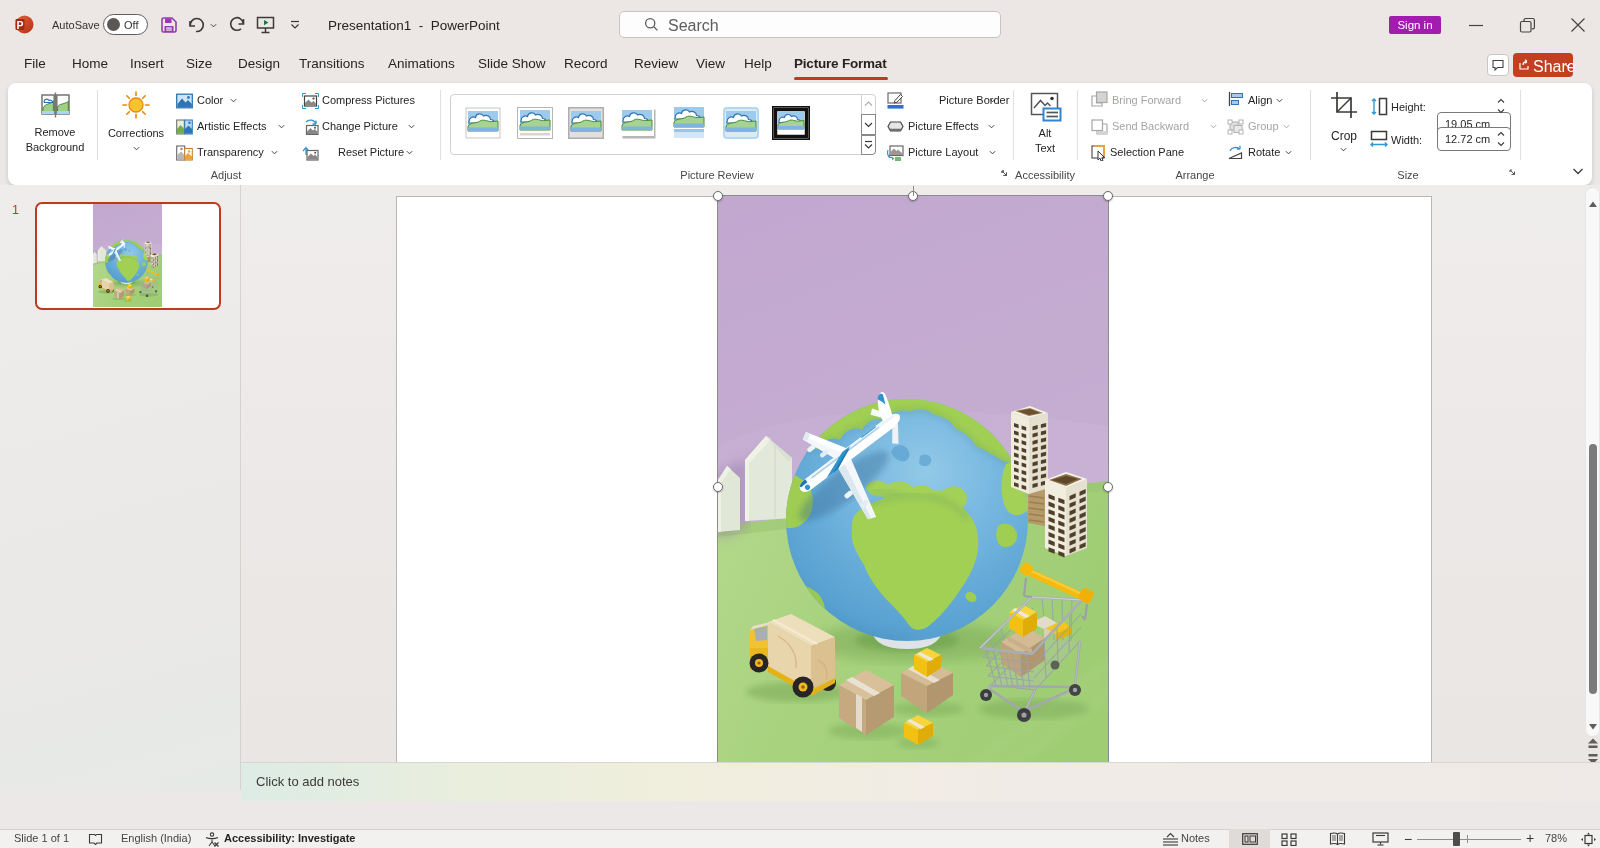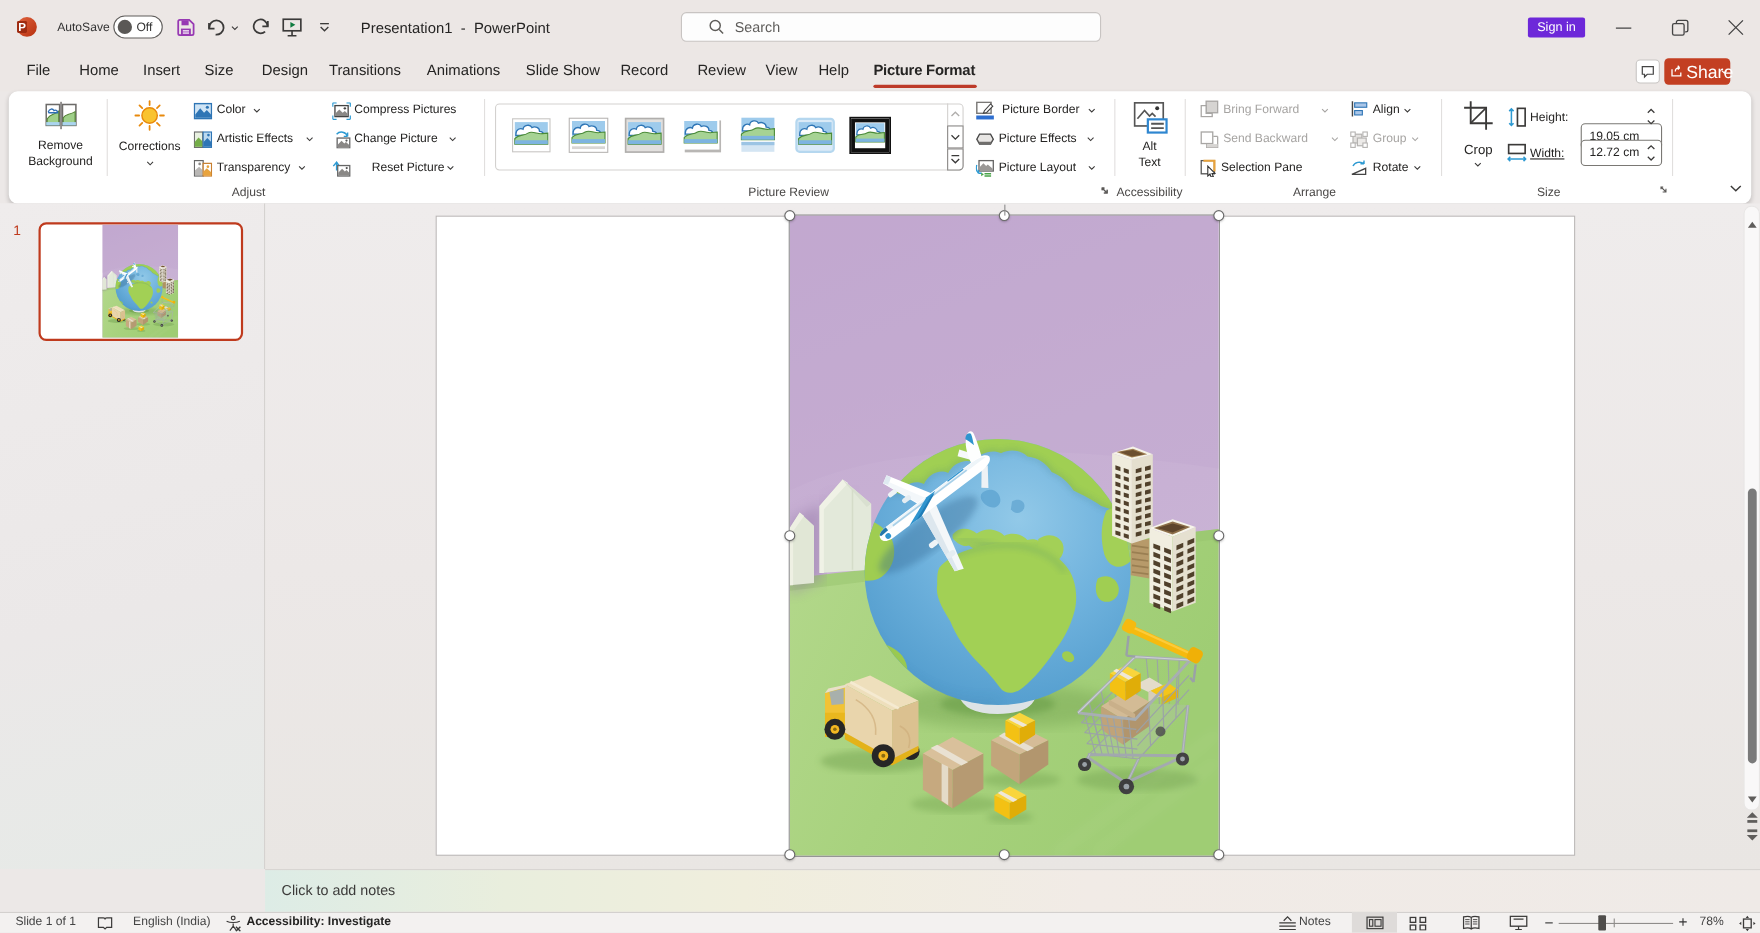--- a/index.html
+++ b/index.html
@@ -20,21 +20,21 @@
 .ricon{position:absolute}
 
 .spinfield{position:absolute;width:74px;height:24px;border:1px solid #7a7874;border-radius:4px;background:#fff;font-size:11px;color:#252423;line-height:22px;padding-left:7px}
 
 #work{position:absolute;left:0;top:185px;width:1600px;height:605px;background:linear-gradient(180deg,#efecec 0%,#ece8e7 55%,#e9e6e3 100%)}
 #panel{position:absolute;left:0;top:185px;width:241px;height:605px;background:linear-gradient(165deg,#efecec 0%,#ebe8e8 60%,#e6eae7 100%);border-right:1px solid #d5d2d0}
 #thumbwrap{position:absolute;left:35px;top:202px;width:186px;height:108px;border:2.5px solid #bf3a1d;border-radius:7px;background:#fff;overflow:hidden}
 #thumbnum{position:absolute;left:12px;top:203px;font-size:12.5px;color:#bf3a1d}
 #slide{position:absolute;left:396px;top:196px;width:1036px;height:582px;background:#fff;border:1px solid #bab6b5}
 
-#notesbar{position:absolute;left:241px;top:790px;width:1359px;height:39px;background:linear-gradient(90deg,#ddece6 0%,#e9eedd 16%,#f0eedd 32%,#f1ebe6 55%,#efeae7 100%);border-top:1px solid #d8d5d2}
+#notesbar{position:absolute;left:241px;top:762px;width:1359px;height:39px;background:linear-gradient(90deg,#ddece6 0%,#e9eedd 16%,#f0eedd 32%,#f1ebe6 55%,#efeae7 100%);border-top:1px solid #d8d5d2}
 #notesbar div{position:absolute;left:15px;top:11px;font-size:13px;color:#3b3a39}
 #statusbar{position:absolute;left:0;top:829px;width:1600px;height:19px;background:#f3f1f0;border-top:1px solid #d3d0ce}
 .st{position:absolute;font-size:11px;color:#444;white-space:nowrap;top:832px}
 
 #sbtrack{position:absolute;left:1585px;top:187px;width:15px;height:550px;background:#f9f8f8;border:1px solid #e8e6e5;border-radius:7px}
 #sbthumb{position:absolute;left:1589px;top:444px;width:8px;height:250px;background:#7a7a7a;border-radius:4px}
 
 #pic{position:absolute;left:718px;top:196px;width:390px;height:582px;outline:1px solid #8c8c8c}
 .handle{position:absolute;width:10px;height:10px;border-radius:50%;background:#fff;border:1.4px solid #6a6a6a;box-shadow:0 1px 2px rgba(0,0,0,.22)}
 </style></head><body>
@@ -42,23 +42,23 @@
 
 <div id="titlebar"></div>
 <div class="tb-txt" style="left:52px;top:19px;font-size:11px">AutoSave</div>
 <div class="tb-txt" style="left:328px;top:18px;font-size:13.5px;color:#252423">Presentation1&nbsp;&nbsp;-&nbsp;&nbsp;PowerPoint</div>
 
 <div class="abs" style="left:619px;top:11px;width:382px;height:27px;background:#fdfdfd;border:1px solid #c8c4c2;border-radius:5px"></div>
 <svg class="abs" style="left:644px;top:17px" width="15" height="15" viewBox="0 0 15 15">
       <circle cx="6.2" cy="6.2" r="4.6" fill="none" stroke="#5d5b58" stroke-width="1.3"></circle>
       <line x1="9.8" y1="9.8" x2="13.4" y2="13.4" stroke="#5d5b58" stroke-width="1.3"></line>
     </svg>
-<div class="tb-txt" style="left:668px;top:17px;font-size:13px;color:#5f5d5b">Search</div>
-
-<div class="abs" style="left:1389px;top:16px;width:52px;height:18px;background:#6d28d9;border-radius:2px;color:#fff;font-size:11.5px;text-align:center;line-height:18px;font-family:'Liberation Sans',sans-serif">Sign in</div>
+<div class="tb-txt" style="left:668px;top:17px;font-size:16px;color:#5f5d5b">Search</div>
+
+<div class="abs" style="left:1389px;top:16px;width:52px;height:18px;background:#a21caf;border-radius:2px;color:#fff;font-size:11.5px;text-align:center;line-height:18px;font-family:'Liberation Sans',sans-serif">Sign in</div>
 
 <svg class="abs" style="left:1468px;top:17px" width="16" height="16" viewBox="0 0 16 16">
       <line x1="1" y1="8.5" x2="15" y2="8.5" stroke="#444" stroke-width="1.2"></line>
     </svg>
 <svg class="abs" style="left:1519px;top:17px" width="17" height="17" viewBox="0 0 17 17">
       <rect x="1.5" y="4.5" width="10.5" height="10.5" rx="1.5" fill="none" stroke="#444" stroke-width="1.2"></rect>
       <path d="M5 4.5 V3.2 a1.7 1.7 0 0 1 1.7-1.7 h7 a1.7 1.7 0 0 1 1.7 1.7 v7 a1.7 1.7 0 0 1-1.7 1.7 H12.9" fill="none" stroke="#444" stroke-width="1.2"></path>
     </svg>
 <svg class="abs" style="left:1570px;top:17px" width="16" height="16" viewBox="0 0 16 16">
       <path d="M1.5 1.5 L14.5 14.5 M14.5 1.5 L1.5 14.5" stroke="#444" stroke-width="1.2"></path>
@@ -323,21 +323,21 @@
       </svg>
 <div class="glabel" style="left:717px">Picture Review</div>
 <svg class="abs" style="left:1001px;top:170px" width="9" height="9" viewBox="0 0 9 9">
         <path d="M1 3 V1 H3 M1 1 L5.5 5.5 M5.5 2.5 V5.5 H2.5" fill="none" stroke="#5a5856" stroke-width="1"></path>
       </svg>
 <svg class="ricon" style="left:887px;top:92px" width="17" height="17" viewBox="0 0 17 17">
 <rect x="1" y="1" width="13" height="10" fill="none" stroke="#7a7876" stroke-width="1.3"></rect>
 <path d="M8 8.5 L13.5 2.5 L15.5 4.5 L10 10.2 L7 11 Z" fill="#fff" stroke="#444" stroke-width="1"></path>
 <rect x="0.5" y="13" width="16" height="3.6" fill="#2e6fd0"></rect>
       </svg>
-<div class="rtext" style="left:864px;top:94px;padding-left:47px;">Picture Border</div>
+<div class="rtext" style="left:892px;top:94px;padding-left:47px;">Picture Border</div>
 <svg class="chev" style="left:989px;top:97px" viewBox="0 0 8 8">
         <path d="M1 2.5 L4 5.5 L7 2.5" fill="none" stroke="#3b3a39" stroke-width="1.1"></path>
       </svg>
 <svg class="ricon" style="left:887px;top:119px" width="17" height="16" viewBox="0 0 17 16">
 <path d="M3.5 3 H13.5 L16 7.5 L13.5 12 H3.5 L1 7.5 Z" fill="#e8e6e4" stroke="#444" stroke-width="1.2"></path>
 <path d="M1 7.5 L3.5 12 H13.5 L16 7.5 L13.8 9.8 H3.3 Z" fill="#706e6c"></path>
       </svg>
 <div class="rtext" style="left:908px;top:120px;text-align:center;">Picture Effects</div>
 <svg class="chev" style="left:988px;top:123px" viewBox="0 0 8 8">
         <path d="M1 2.5 L4 5.5 L7 2.5" fill="none" stroke="#3b3a39" stroke-width="1.1"></path>
@@ -435,21 +435,21 @@
 <svg class="ricon" style="left:1370px;top:97px" width="18" height="19" viewBox="0 0 18 19">
 <path d="M4 2 L4 17 M2 4 L4 2 L6 4 M2 15 L4 17 L6 15" fill="none" stroke="#2e9ad2" stroke-width="1.4"></path>
 <rect x="9.5" y="1.5" width="7" height="16" fill="none" stroke="#3b3a39" stroke-width="1.5"></rect>
       </svg>
 <div class="rtext" style="left:1391px;top:101px;">Height:</div>
 <div class="spinfield" style="left:1437px;top:112px">19.05 cm</div>
 <svg class="ricon" style="left:1370px;top:130px" width="18" height="19" viewBox="0 0 18 19">
 <rect x="1.5" y="1.5" width="15" height="8" fill="none" stroke="#3b3a39" stroke-width="1.5"></rect>
 <path d="M1 14.5 H17 M3 12.5 L1 14.5 L3 16.5 M15 12.5 L17 14.5 L15 16.5" fill="none" stroke="#2e9ad2" stroke-width="1.4"></path>
       </svg>
-<div class="rtext" style="left:1391px;top:134px;text-decoration:underline;">Width:</div>
+<div class="rtext" style="left:1391px;top:134px;">Width:</div>
 <div class="spinfield" style="left:1437px;top:127px">12.72 cm</div>
 <svg class="abs" style="left:1496px;top:97px" width="10" height="8" viewBox="0 0 10 8">
         <path d="M2 5.5 L5 2.5 L8 5.5" fill="none" stroke="#3b3a39" stroke-width="1.1"></path>
       </svg>
 <svg class="abs" style="left:1496px;top:107px" width="10" height="8" viewBox="0 0 10 8">
         <path d="M2 2.5 L5 5.5 L8 2.5" fill="none" stroke="#3b3a39" stroke-width="1.1"></path>
       </svg>
 <svg class="abs" style="left:1496px;top:130px" width="10" height="8" viewBox="0 0 10 8">
         <path d="M2 5.5 L5 2.5 L8 5.5" fill="none" stroke="#3b3a39" stroke-width="1.1"></path>
       </svg>

